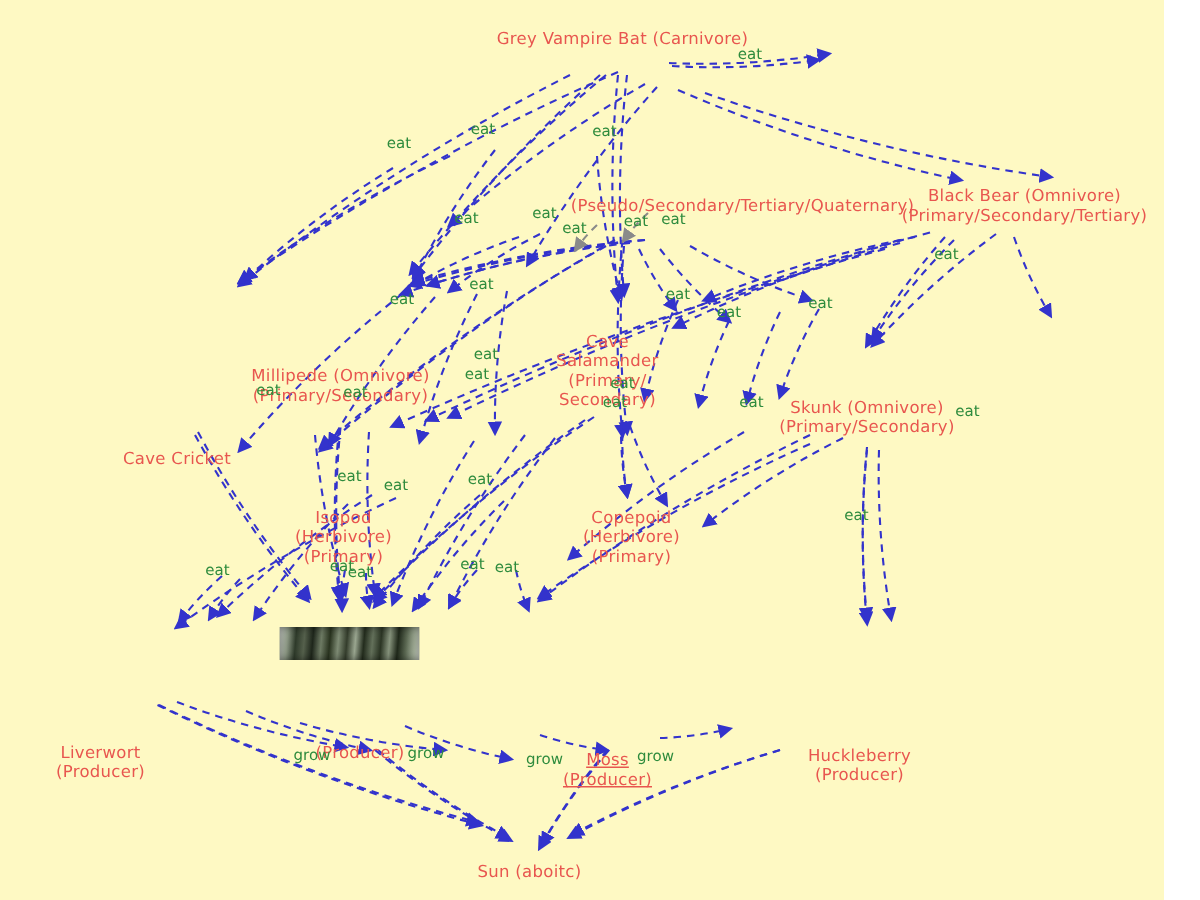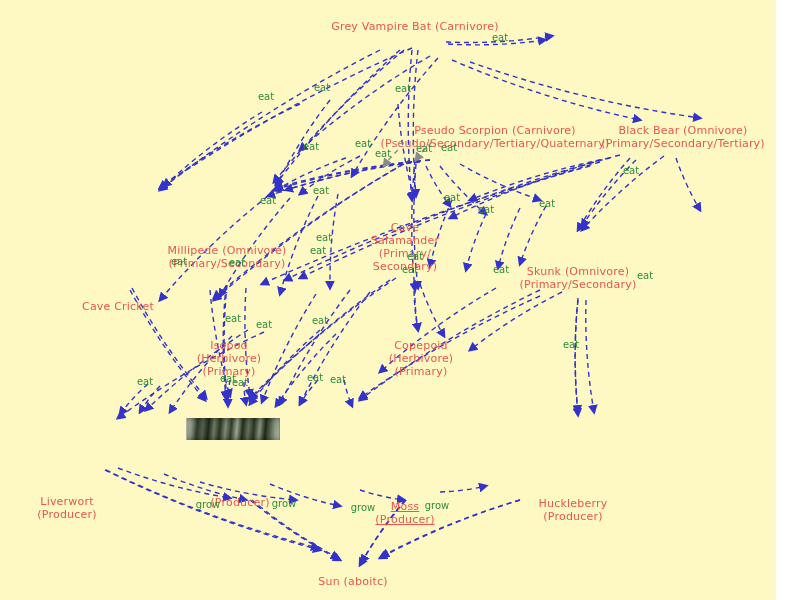--- a/index.html
+++ b/index.html
@@ -170,21 +170,21 @@
         <path d="M440,492 Q463.3,491.3 486,486" marker-end="url(#ah)"></path>
         <path d="M118,468 Q172.5,488.6 230,498" marker-end="url(#ah)"></path>
         <path d="M164,474 Q203.7,491.1 246,500" marker-end="url(#ah)"></path>
         <path d="M432,142 Q423.1,150.2 416,160" marker-end="url(#ahg)" stroke="#8a8a8a"></path>
         <path d="M398,150 Q390.2,157.3 384,166" marker-end="url(#ahg)" stroke="#8a8a8a"></path>
       </g>
   </svg>
 
   <div id="node-layer">
       <div class="node-label" style="left: 415px; top: 26px;"><span class="nm">Grey Vampire Bat (Carnivore)</span></div>
-      <div class="node-label" style="left: 495px; top: 137px;"><span class="nm">Pseudo Scorpion (Carnivore)</span><span class="rk">(Pseudo/Secondary/Tertiary/Quaternary)</span></div>
+      <div class="node-label" style="left: 495px; top: 137px;"><span class="rk">(Pseudo/Secondary/Tertiary/Quaternary)</span></div>
       <div class="node-label" style="left: 683px; top: 137px;"><span class="nm">Black Bear (Omnivore)</span><span class="rk">(Primary/Secondary/Tertiary)</span></div>
       <div class="node-label" style="left: 118px; top: 258px; margin-top: 48px;"><span class="nm">Cave Cricket</span></div>
       <div class="node-label" style="left: 227px; top: 257px;"><span class="nm">Millipede (Omnivore)</span><span class="rk">(Primary/Secondary)</span></div>
       <div class="node-label" style="left: 405px; top: 247px;"><span class="nm">Cave
 Salamander</span><span class="rk">(Primary/
 Secondary)</span></div>
       <div class="node-label" style="left: 578px; top: 278px;"><span class="nm">Skunk (Omnivore)</span><span class="rk">(Primary/Secondary)</span></div>
       <div class="node-label" style="left: 229px; top: 358px;"><span class="nm">Isopod</span><span class="rk">(Herbivore)
 (Primary)</span></div>
       <div class="node-label" style="left: 421px; top: 358px;"><span class="nm">Copepoid</span><span class="rk">(Herbivore)

